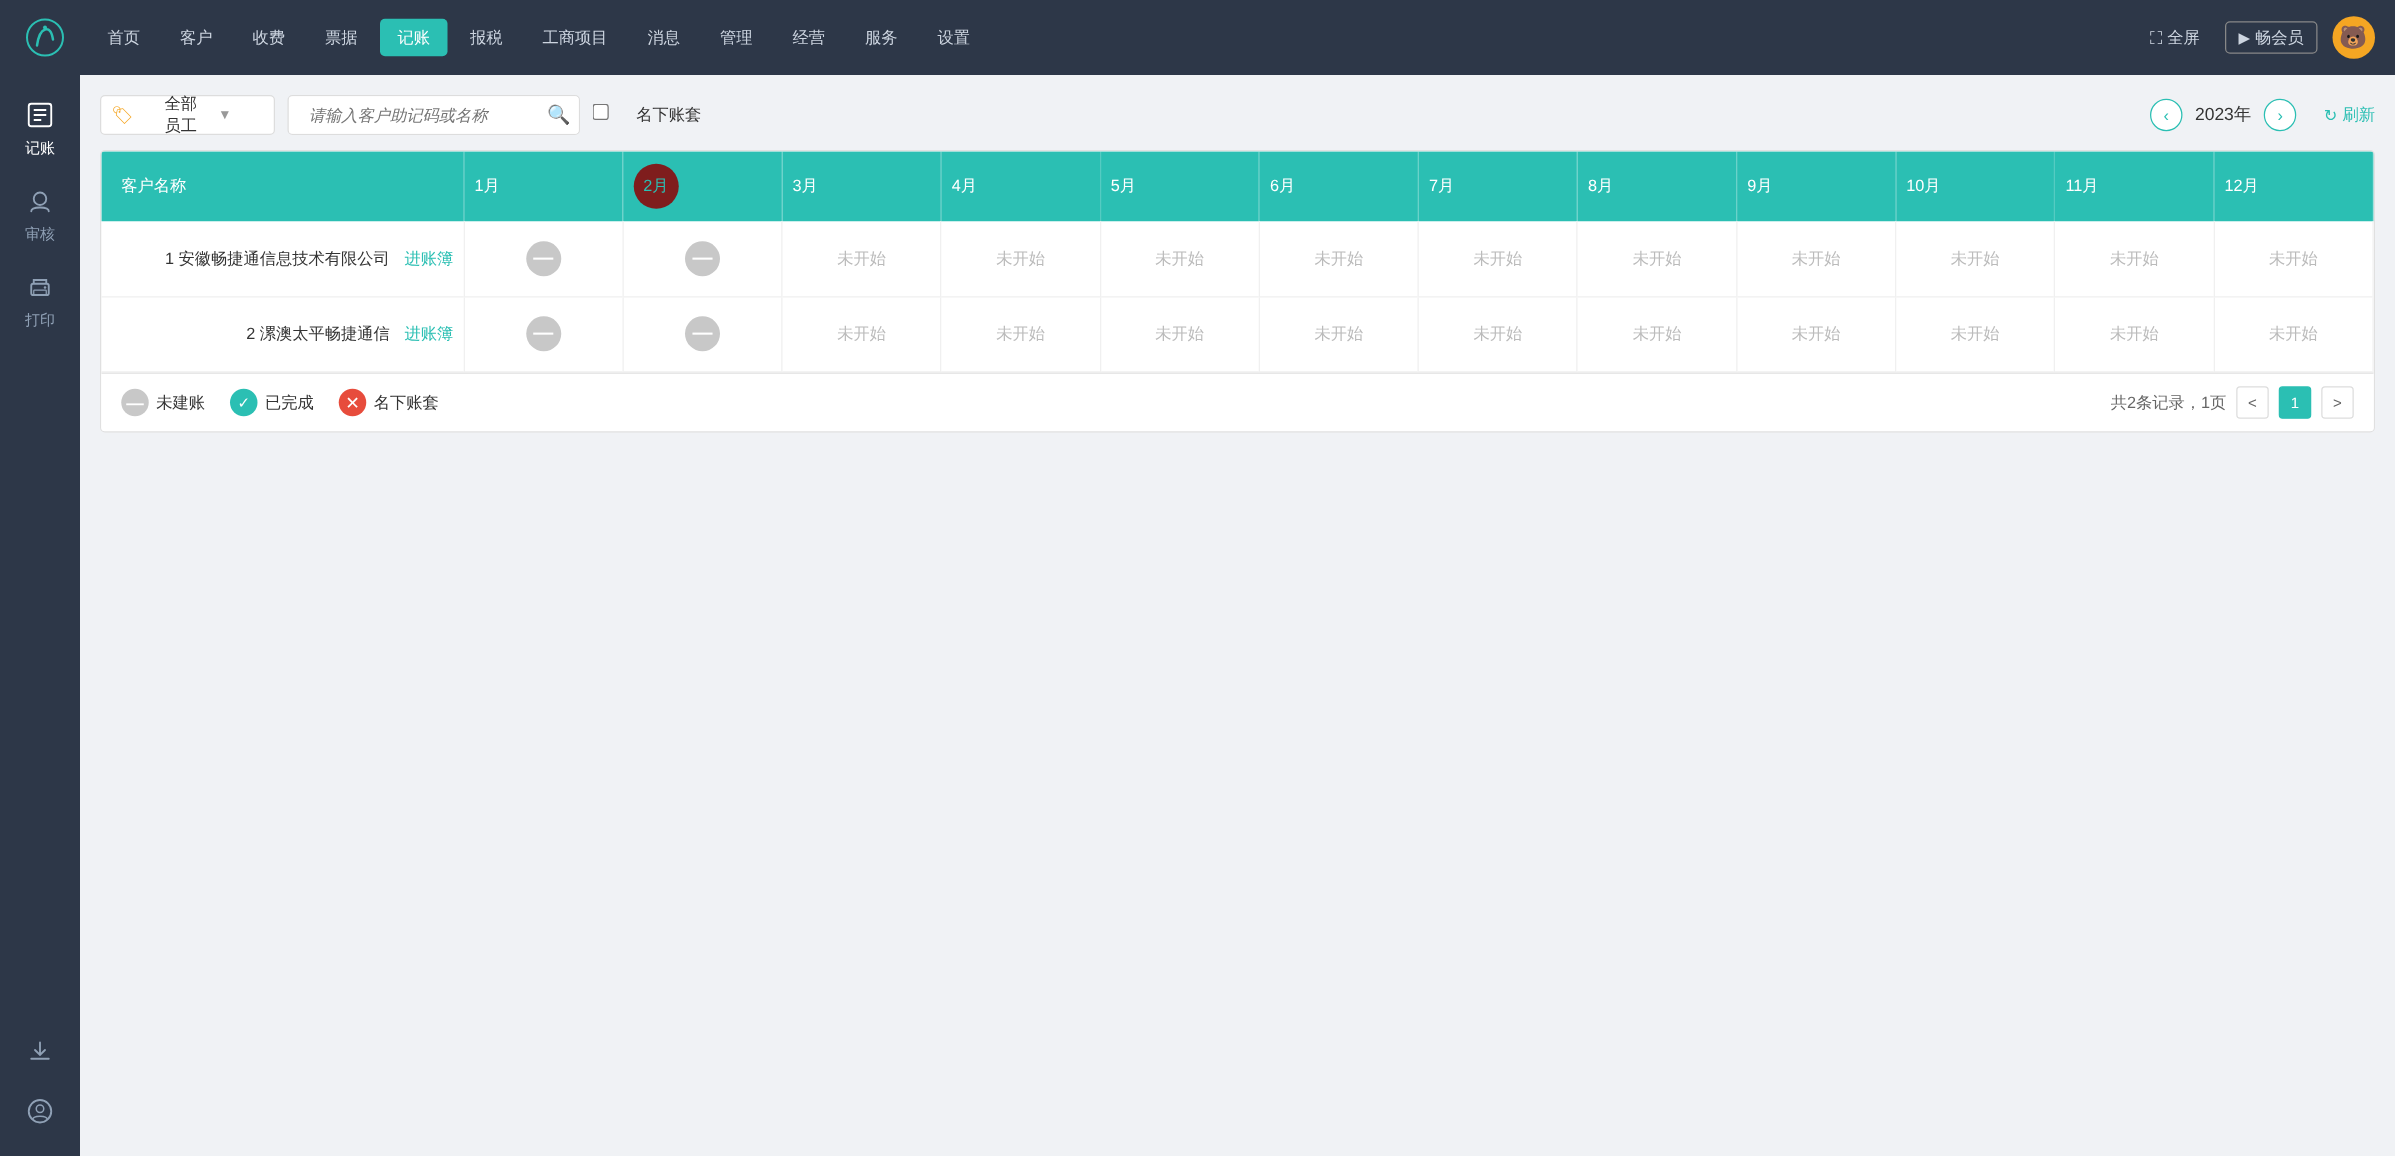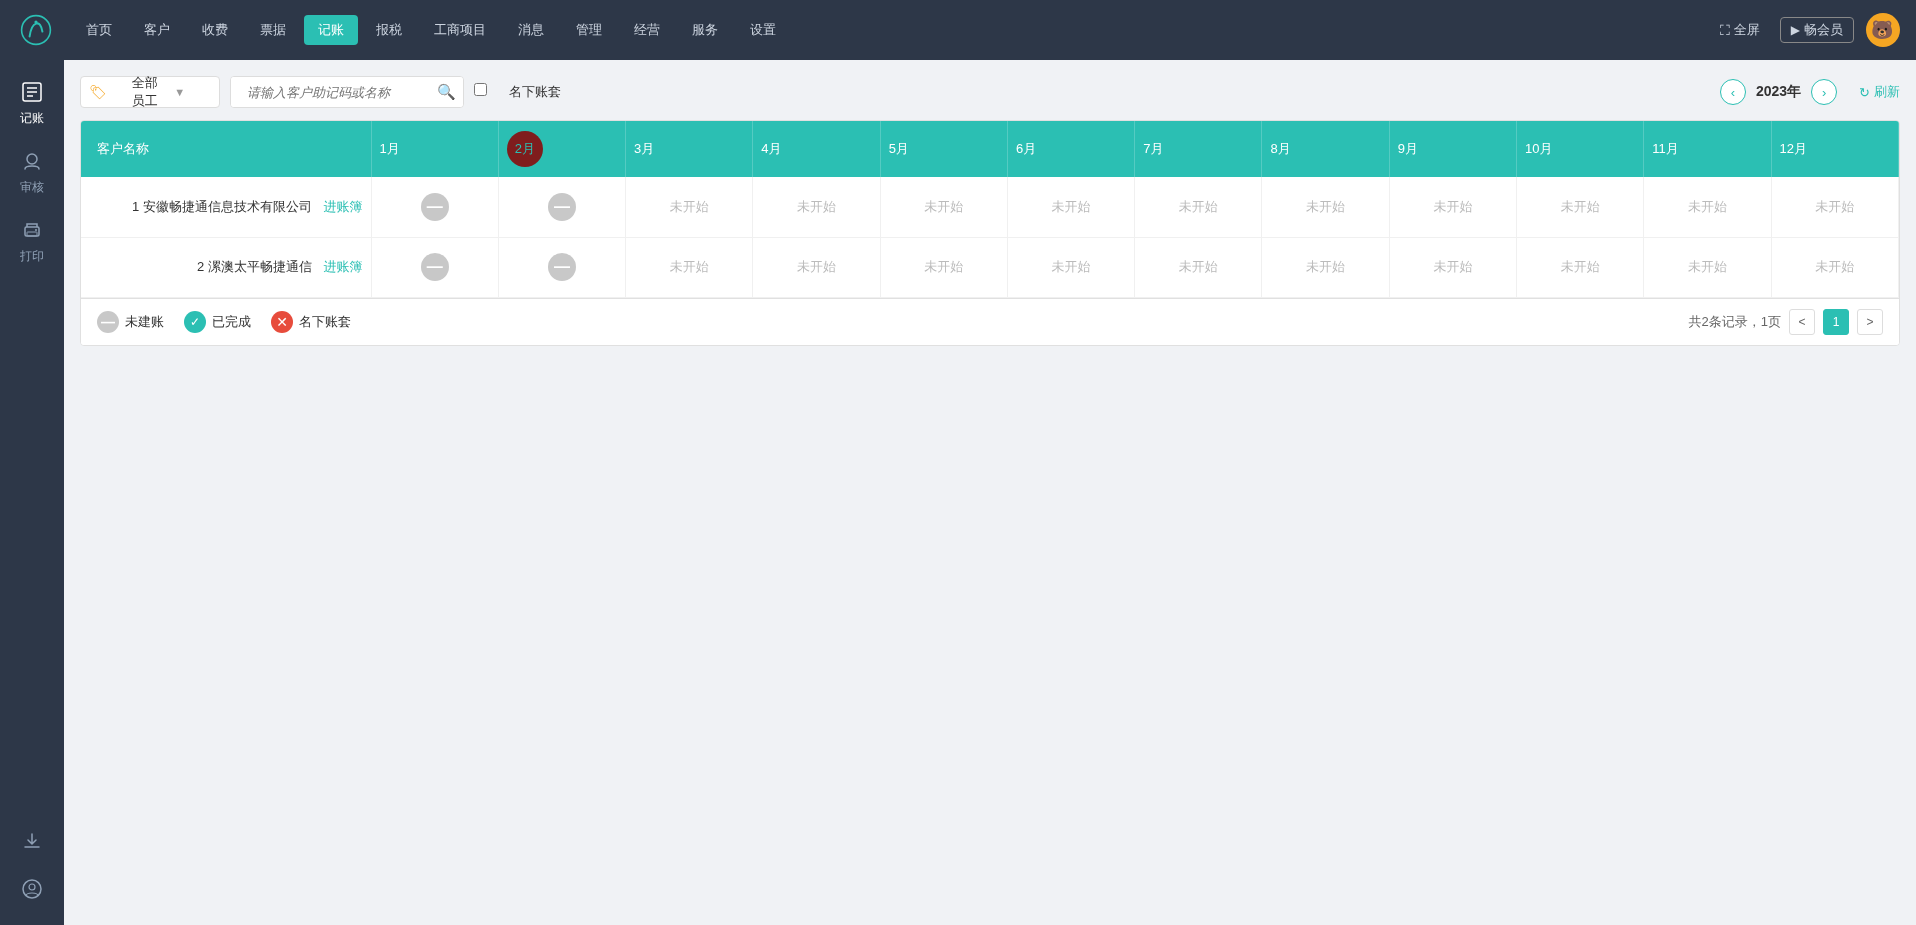--- a/index.html
+++ b/index.html
@@ -192,21 +192,21 @@
     .year-nav-btn {
       width: 26px; height: 26px;
       border-radius: 50%;
       border: 1px solid #2bbfb3;
       background: #fff;
       color: #2bbfb3;
       display: flex; align-items: center; justify-content: center;
       cursor: pointer;
       font-size: 13px;
     }
-    .year-label { font-size: 14px; color: #333; font-weight: 700; }
+    .year-label { font-size: 14px; color: #333; font-weight: 400; }
     .refresh-btn {
       display: flex; align-items: center; gap: 4px;
       color: #2bbfb3;
       cursor: pointer;
       font-size: 13px;
       margin-left: 12px;
     }
 
     
     .table-container {

